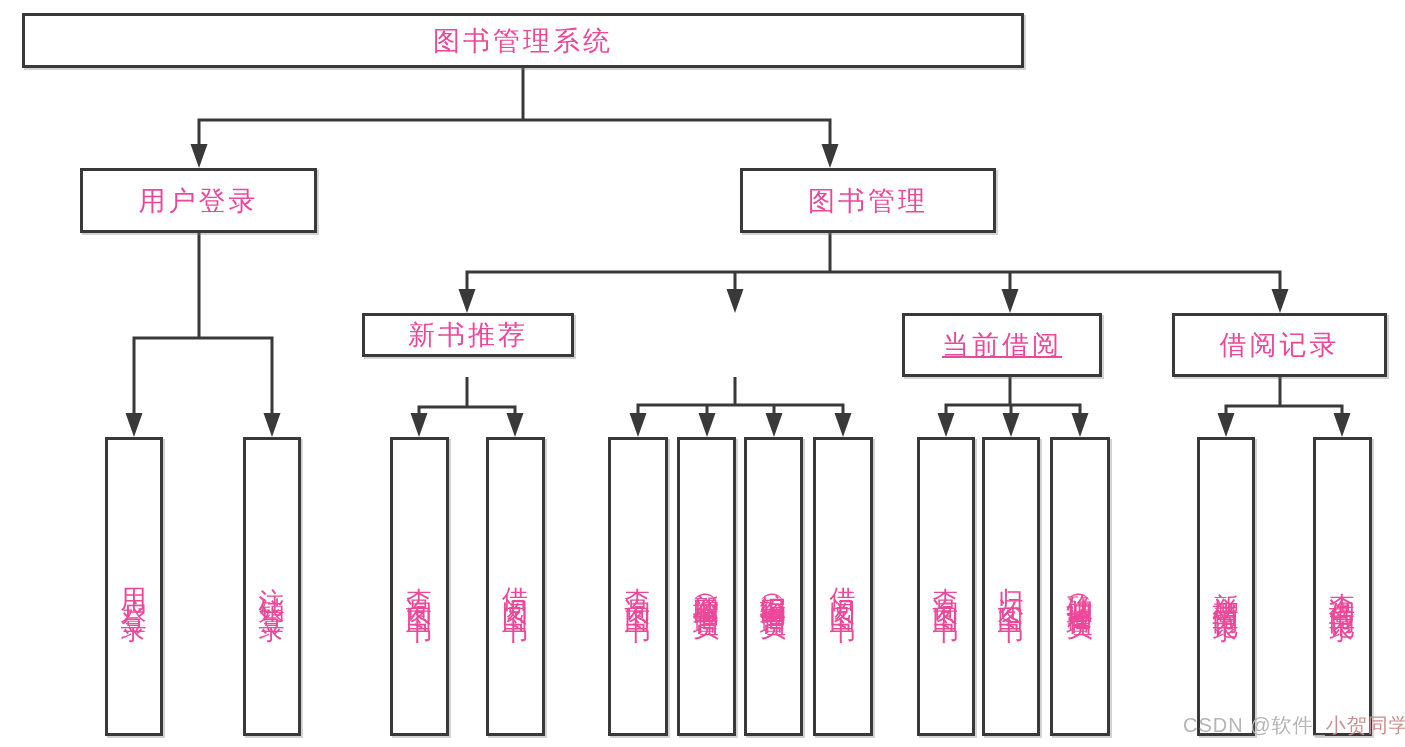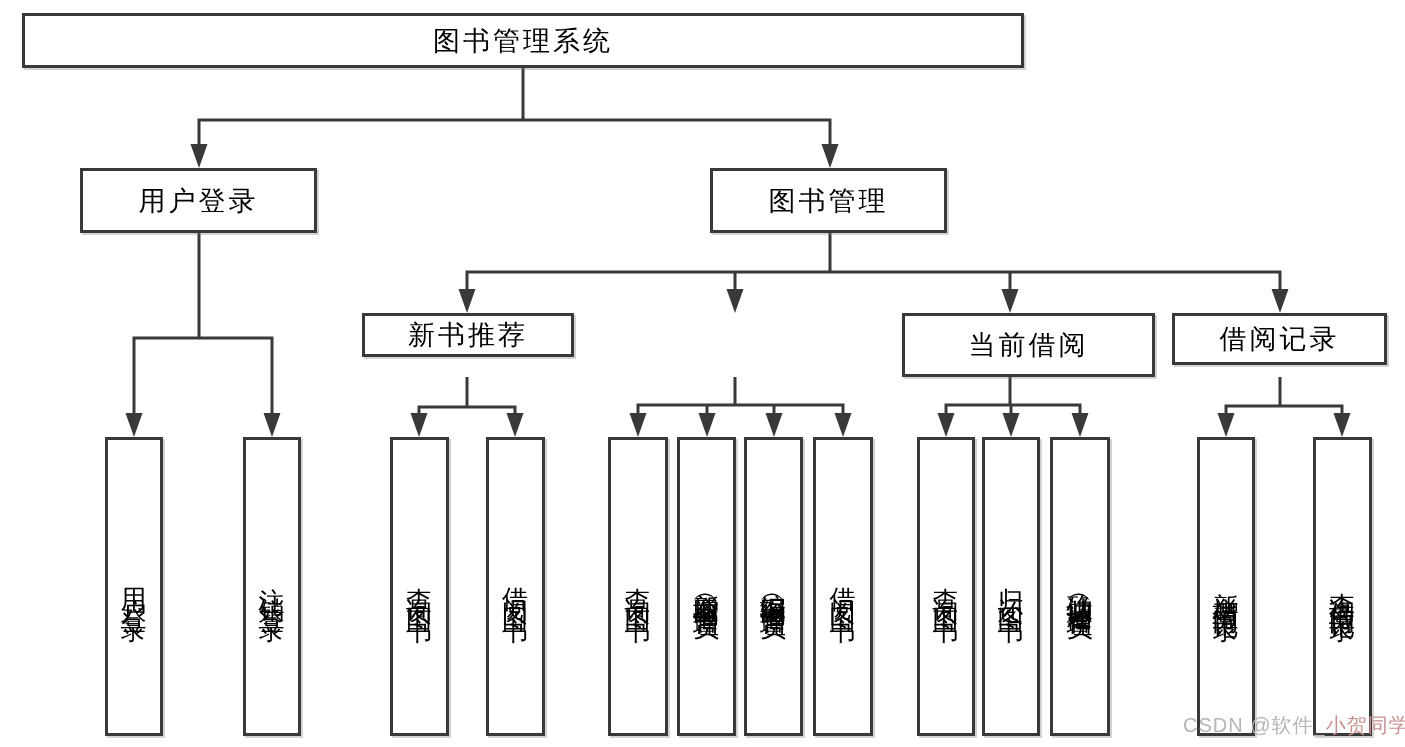--- a/index.html
+++ b/index.html
@@ -3,21 +3,21 @@
 <meta charset="utf-8">
 <style>
   html,body{margin:0;padding:0;background:#fff;}
   .stage{
     position:relative;width:1405px;height:747px;background:#ffffff;
     font-family:"Liberation Sans","DejaVu Sans",sans-serif;overflow:hidden;
   }
   .connectors{position:absolute;left:0;top:0;width:1405px;height:747px;}
   .box{
     position:absolute;background:#ffffff;border:3px solid #393939;box-sizing:border-box;
-    display:flex;align-items:center;justify-content:center;color:#000000;
+    display:flex;align-items:center;justify-content:center;color:#ec4899;
     box-shadow:2px 2px 0 rgba(130,130,130,0.35);
   }
   .h-label{font-size:27px;letter-spacing:3px;white-space:nowrap;}
   .v-label{
     writing-mode:vertical-rl;text-orientation:mixed;
     font-size:26px;letter-spacing:10px;line-height:1;white-space:nowrap;
   }
   .sp6 .v-label{letter-spacing:5px;}
   .sp9 .v-label{letter-spacing:3px;}
   .watermark{
@@ -60,31 +60,31 @@
              M1333.5 413 H1350.5 L1342 437 Z"></path>
   </svg>
 
   <div class="box" style="left:22px;top:13px;width:1002px;height:55px;">
     <span class="h-label">图书管理系统</span>
   </div>
 
   <div class="box" style="left:80px;top:168px;width:237px;height:65px;">
     <span class="h-label">用户登录</span>
   </div>
-  <div class="box" style="left:710px;top:168px;width:237px;height:65px;">
+  <div class="box" style="left:740px;top:168px;width:256px;height:65px;">
     <span class="h-label">图书管理</span>
   </div>
 
   <div class="box" style="left:362px;top:313px;width:212px;height:44px;">
     <span class="h-label">新书推荐</span>
   </div>
-  <div class="box" style="left:902px;top:313px;width:253px;height:64px;">
+  <div class="box" style="left:902px;top:313px;width:200px;height:64px;text-decoration:underline;">
     <span class="h-label">当前借阅</span>
   </div>
-  <div class="box" style="left:1172px;top:313px;width:215px;height:52px;">
+  <div class="box" style="left:1172px;top:313px;width:215px;height:64px;">
     <span class="h-label">借阅记录</span>
   </div>
 
   <div class="box" style="left:105px;top:437px;width:58px;height:299px;">
     <span class="v-label">用户登录</span>
   </div>
   <div class="box" style="left:243px;top:437px;width:58px;height:299px;">
     <span class="v-label">注销登录</span>
   </div>
 

